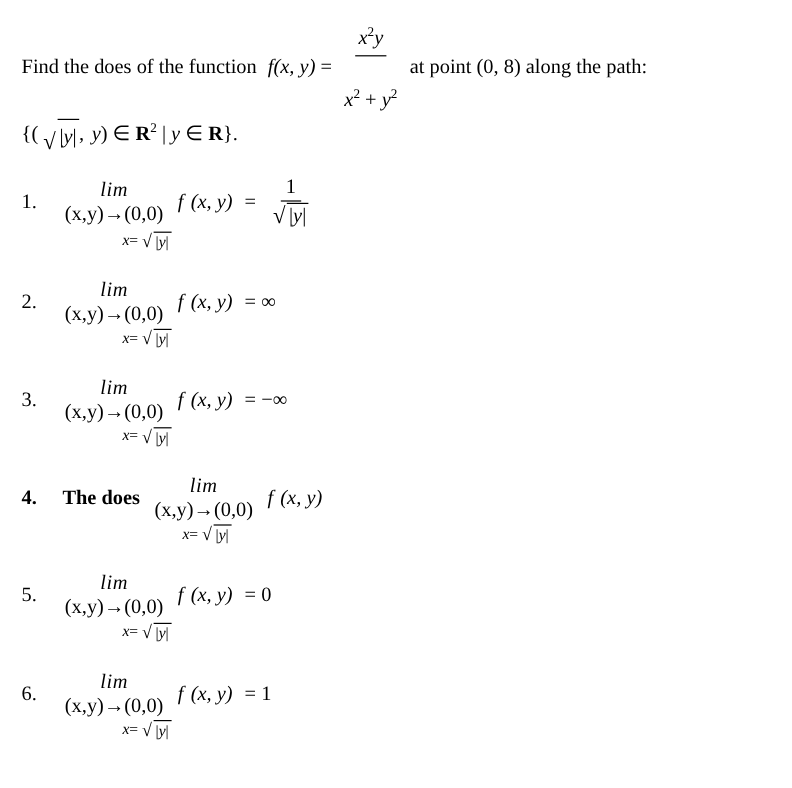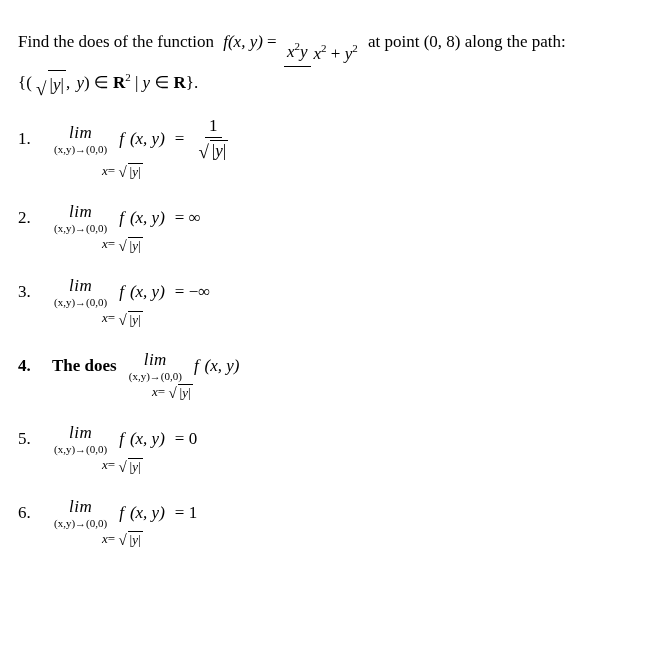--- a/index.html
+++ b/index.html
@@ -11,22 +11,22 @@
       padding: 18px 18px 18px 18px;
       width: 660px;
       min-height: 657px;
     }
     .problem-statement {
       line-height: 1.6;
       margin-bottom: 18px;
     }
     .fraction {
       display: inline-flex;
-      flex-direction: row;
-      align-items: flex-end;
+      flex-direction: column;
+      align-items: center;
       vertical-align: middle;
       margin: 0 3px;
     }
     .fraction .numer {
       border-bottom: 1.5px solid #000;
       padding: 0 3px 1px 3px;
       text-align: center;
     }
     .fraction .denom {
       padding: 1px 3px 0 3px;
@@ -59,21 +59,21 @@
       font-size: 17px;
       vertical-align: middle;
       margin: 0 2px;
     }
     .lim-word {
       font-size: 17px;
       font-style: italic;
       letter-spacing: 0.5px;
     }
     .lim-sub {
-      font-size: 11px;
+      font-size: 17px;
       color: #000;
       white-space: nowrap;
     }
     .sqrt-container {
       display: inline-flex;
       align-items: flex-end;
       vertical-align: middle;
       position: relative;
     }
     .sqrt-symbol {

